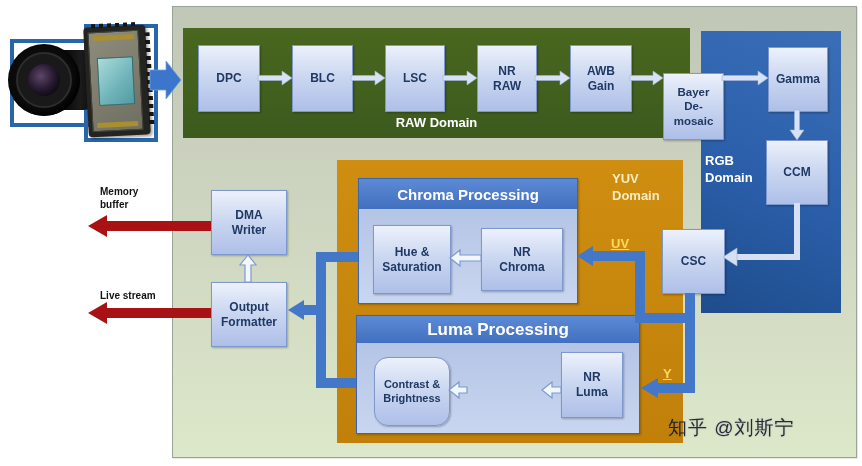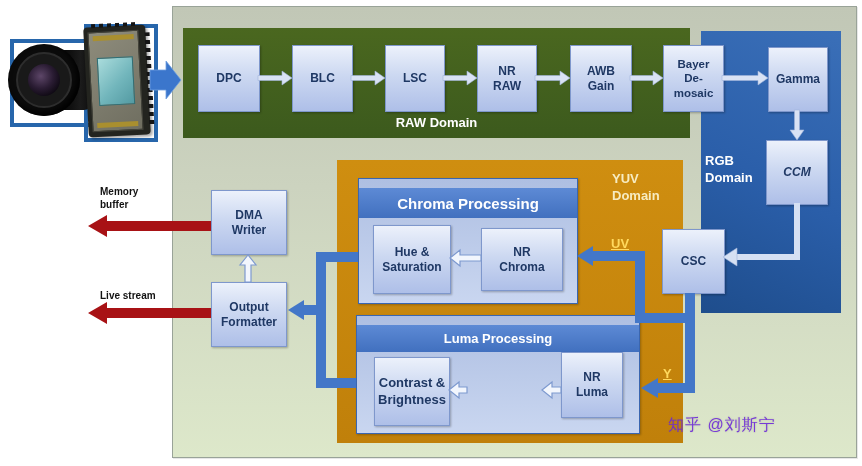--- a/index.html
+++ b/index.html
@@ -24,38 +24,38 @@
     white-space:pre-line;}
   .raw-label{left:0;right:0;bottom:5px;text-align:center;}
   .rgb-label{left:705px;top:153px;text-align:left;}
   .yuv-label{left:612px;top:171px;color:#f7ecc2;text-align:left;}
 
   
   .group{border:1px solid #3a66b0;background:linear-gradient(180deg,#aebfe2 0%,#c9d6f0 100%);
     box-shadow:1px 1px 2px rgba(0,0,0,.25);}
   .chroma-group{left:358px;top:178px;width:218px;height:124px;}
   .luma-group{left:356px;top:315px;width:282px;height:117px;}
-  .group-header{position:absolute;left:0;right:0;top:9px;display:flex;align-items:center;
+  .group-header{position:absolute;left:0;right:0;top:0;display:flex;align-items:center;
     justify-content:center;background:linear-gradient(180deg,#5d8ad5 0%,#4170bf 100%);
     color:#ffffff;font-weight:bold;}
   .chroma-group .group-header{height:30px;font-size:15px;}
-  .luma-group .group-header{height:27px;font-size:13px;}
+  .luma-group .group-header{height:27px;font-size:17px;}
 
   
   .block{display:flex;align-items:center;justify-content:center;text-align:center;
     background:linear-gradient(180deg,#ecf1fb 0%,#ccd8f1 45%,#aebfe8 100%);
     border:1px solid #7e97cc;color:#1f3864;font-weight:bold;font-size:12px;
     line-height:1.25;white-space:pre-line;box-shadow:1px 1px 2px rgba(0,0,0,.28);}
-  .f11{font-size:11.5px;} .f10{font-size:13px;}
+  .f11{font-size:11.5px;margin-top:28px;} .f10{font-size:11px;border-radius:14px;}
 
   
   .out-label{color:#121212;font-weight:bold;font-size:10px;line-height:1.3;
     white-space:pre-line;}
   .sig-label{color:#ffd95e;font-weight:bold;font-size:13px;text-decoration:underline;}
-  .watermark{left:668px;top:415px;font-size:16px;color:#6d28d9;opacity:.9;
+  .watermark{left:668px;top:415px;font-size:19px;color:#0f172a;opacity:.9;
     letter-spacing:1px;text-shadow:0 0 2px rgba(110,110,110,.4);}
 
   
   .bracket{border:4px solid #2766ab;background:transparent;}
   .lens-barrel{left:34px;top:50px;width:58px;height:60px;border-radius:8px;
     background:linear-gradient(90deg,#060606 0%,#222 25%,#0a0a0a 55%,#1b1b1b 80%,#0d0d0d 100%);}
   .lens-front{left:8px;top:44px;width:72px;height:72px;border-radius:50%;
     background:#0b0b0b;box-shadow:inset -3px -3px 6px #000;}
   .lens-ring{position:absolute;left:8px;top:8px;right:8px;bottom:8px;border-radius:50%;
     background:#191919;border:2px solid #2d2d2d;}
@@ -124,21 +124,21 @@
   <div class="abs block" style="left:292px;top:45px;width:59px;height:65px;">BLC</div>
   <div class="abs block" style="left:385px;top:45px;width:58px;height:65px;">LSC</div>
   <div class="abs block" style="left:477px;top:45px;width:58px;height:65px;">NR
 RAW</div>
   <div class="abs block" style="left:570px;top:45px;width:60px;height:65px;">AWB
 Gain</div>
   <div class="abs block f11" style="left:663px;top:45px;width:59px;height:65px;">Bayer
 De-
 mosaic</div>
   <div class="abs block" style="left:768px;top:47px;width:58px;height:63px;">Gamma</div>
-  <div class="abs block" style="left:766px;top:140px;width:60px;height:63px;font-style:italic;">CCM</div>
+  <div class="abs block" style="left:766px;top:140px;width:60px;height:63px;">CCM</div>
   <div class="abs block" style="left:662px;top:229px;width:61px;height:63px;">CSC</div>
   <div class="abs block" style="left:373px;top:225px;width:76px;height:67px;">Hue &amp;
 Saturation</div>
   <div class="abs block" style="left:481px;top:228px;width:80px;height:61px;">NR
 Chroma</div>
   <div class="abs block f10" style="left:374px;top:357px;width:74px;height:67px;">Contrast &amp;
 Brightness</div>
   <div class="abs block" style="left:561px;top:352px;width:60px;height:64px;">NR
 Luma</div>
   <div class="abs block" style="left:211px;top:282px;width:74px;height:63px;">Output

